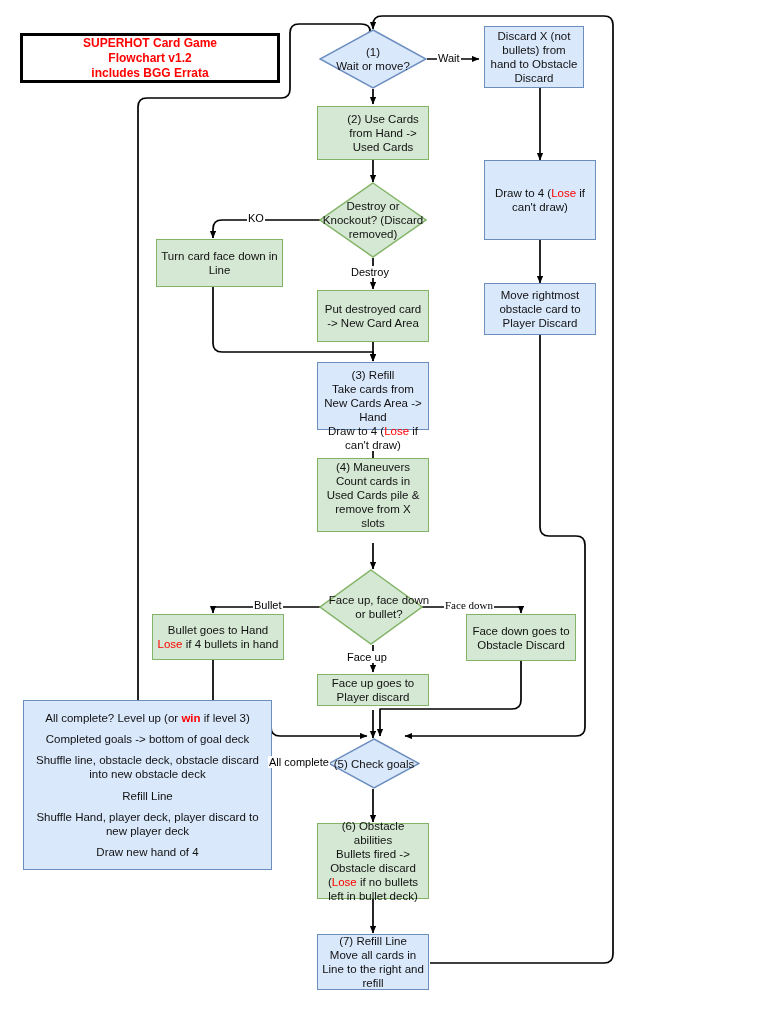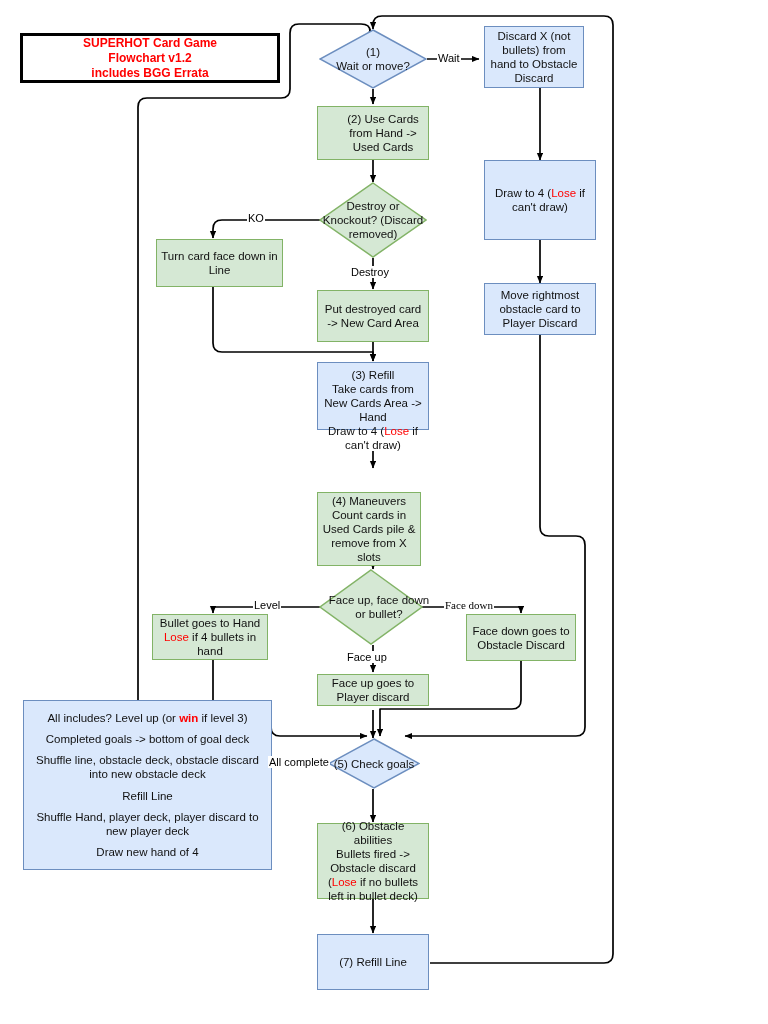--- a/index.html
+++ b/index.html
@@ -127,32 +127,32 @@
     <span>Put destroyed card -&gt; New Card Area</span>
   </div>
 
   <div class="node box pad" style="left:317px;top:362px;width:112px;height:68px;flex-direction:column;justify-content:flex-start;padding-top:5px;">
     <span>(3) Refill</span>
     <span>Take cards from New Cards Area -&gt; Hand</span>
     <span style="height:10px;"></span>
     <span><span>Draw to 4 (</span><span class="lose">Lose</span><span> if can't draw)</span></span>
   </div>
 
-  <div class="node box green pad" style="left:317px;top:492px;width:104px;height:74px;">
+  <div class="node box green pad" style="left:317px;top:458px;width:112px;height:74px;">
     <span>(4) Maneuvers Count cards in Used Cards pile &amp; remove from X slots</span>
   </div>
 
   <div class="diamond-wrap" style="left:319px;top:569px;width:104px;height:76px;">
     <svg class="dshape" viewBox="0 0 104 76">
       <polygon points="52,1 103,38 52,75 1,38" fill="#d5e8d4" stroke="#82b366" stroke-width="1.5"></polygon>
     </svg>
     <div class="dlabel" style="padding:0 8px;">Face up, face down or bullet?</div>
   </div>
 
-  <div class="node box green pad" style="left:152px;top:614px;width:116px;height:46px;">
+  <div class="node box green pad" style="left:152px;top:614px;width:132px;height:46px;">
     <span>
       <span>Bullet goes to Hand</span><br><span class="lose">Lose</span><span> if 4 bullets in hand</span>
     </span>
   </div>
 
   <div class="node box green pad" style="left:466px;top:614px;width:110px;height:47px;">
     <span>Face down goes to Obstacle Discard</span>
   </div>
 
   <div class="node box green pad" style="left:317px;top:674px;width:112px;height:32px;">
@@ -168,32 +168,33 @@
 
   <div class="node box green pad" style="left:317px;top:823px;width:112px;height:76px;flex-direction:column;">
     <span>(6) Obstacle abilities</span>
     <span>Bullets fired -&gt;</span>
     <span>Obstacle discard</span>
     <span><span>(</span><span class="lose">Lose</span><span> if no bullets left in bullet deck)</span></span>
   </div>
 
   <div class="node box pad" style="left:317px;top:934px;width:112px;height:56px;flex-direction:column;">
     <span>(7) Refill Line</span>
+    <span>Move all cards in Line to the right and refill</span>
   </div>
 
   <div class="node box" style="left:23px;top:700px;width:249px;height:170px;flex-direction:column;justify-content:space-around;padding:6px 6px;">
-    <span><span>All includes? Level up (or </span><span class="win">win</span><span> if level 3)</span></span>
+    <span><span>All complete? Level up (or </span><span class="win">win</span><span> if level 3)</span></span>
     <span>Completed goals -&gt; bottom of goal deck</span>
     <span>Shuffle line, obstacle deck, obstacle discard into new obstacle deck</span>
     <span>Refill Line</span>
     <span>Shuffle Hand, player deck, player discard to new player deck</span>
     <span>Draw new hand of 4</span>
   </div>
 
   <div class="edge-label" style="left:437px;top:52px;">Wait</div>
   <div class="edge-label" style="left:247px;top:212px;">KO</div>
   <div class="edge-label" style="left:350px;top:266px;">Destroy</div>
-  <div class="edge-label" style="left:253px;top:599px;">Level</div>
+  <div class="edge-label" style="left:253px;top:599px;">Bullet</div>
   <div class="edge-label" style="left:444px;top:599px;font-family:Liberation Serif, serif;">Face down</div>
   <div class="edge-label" style="left:346px;top:651px;">Face up</div>
   <div class="edge-label" style="left:268px;top:756px;">All complete</div>
 
 </div>
 
 </body></html>

